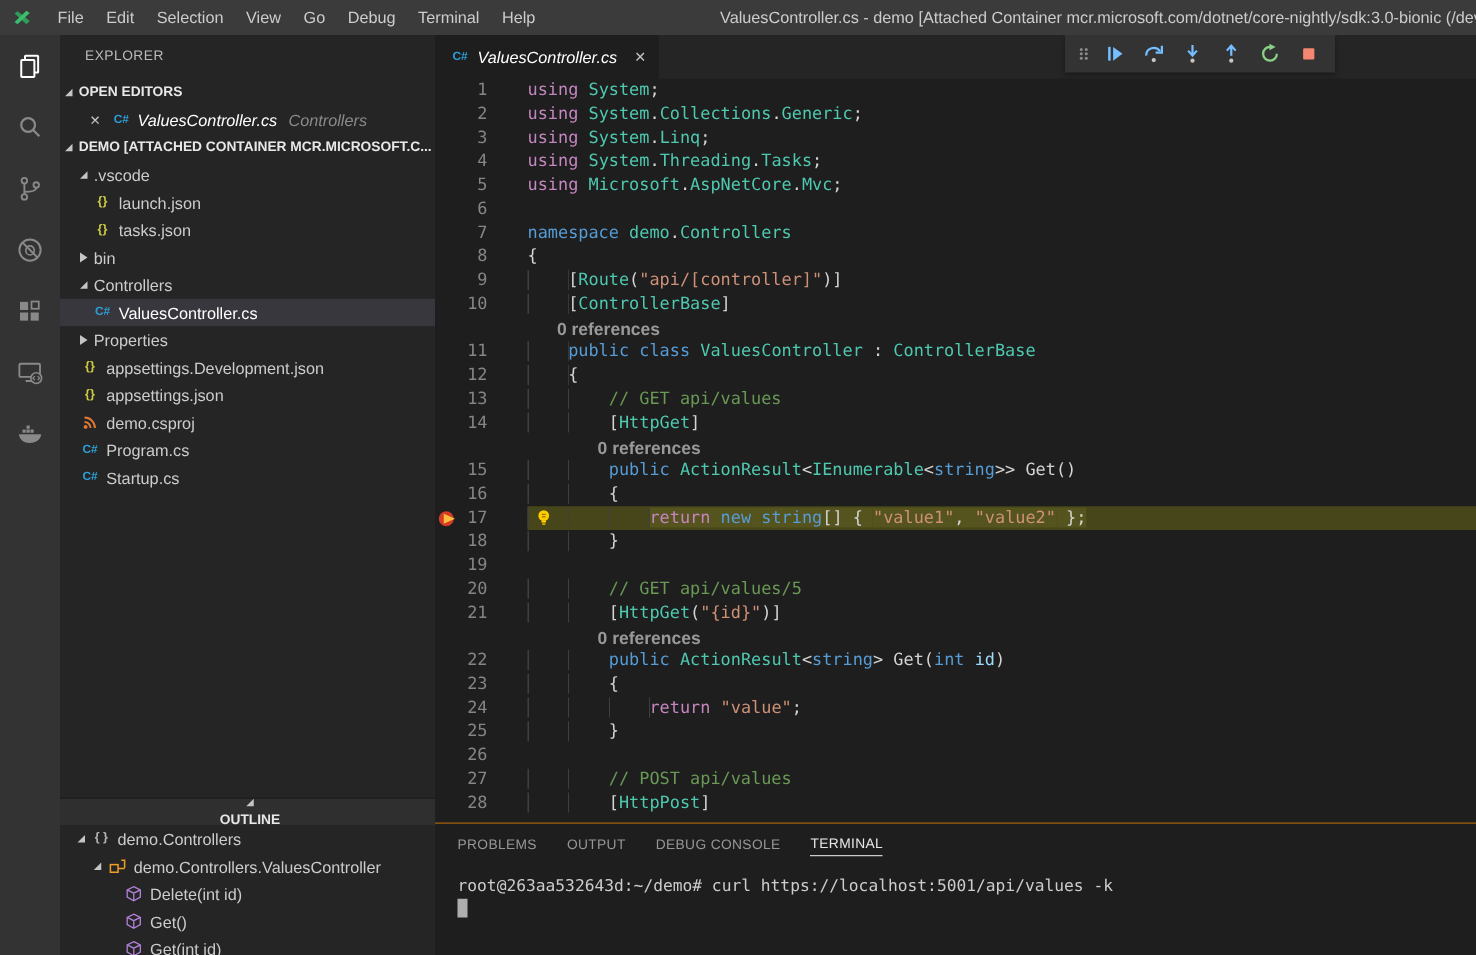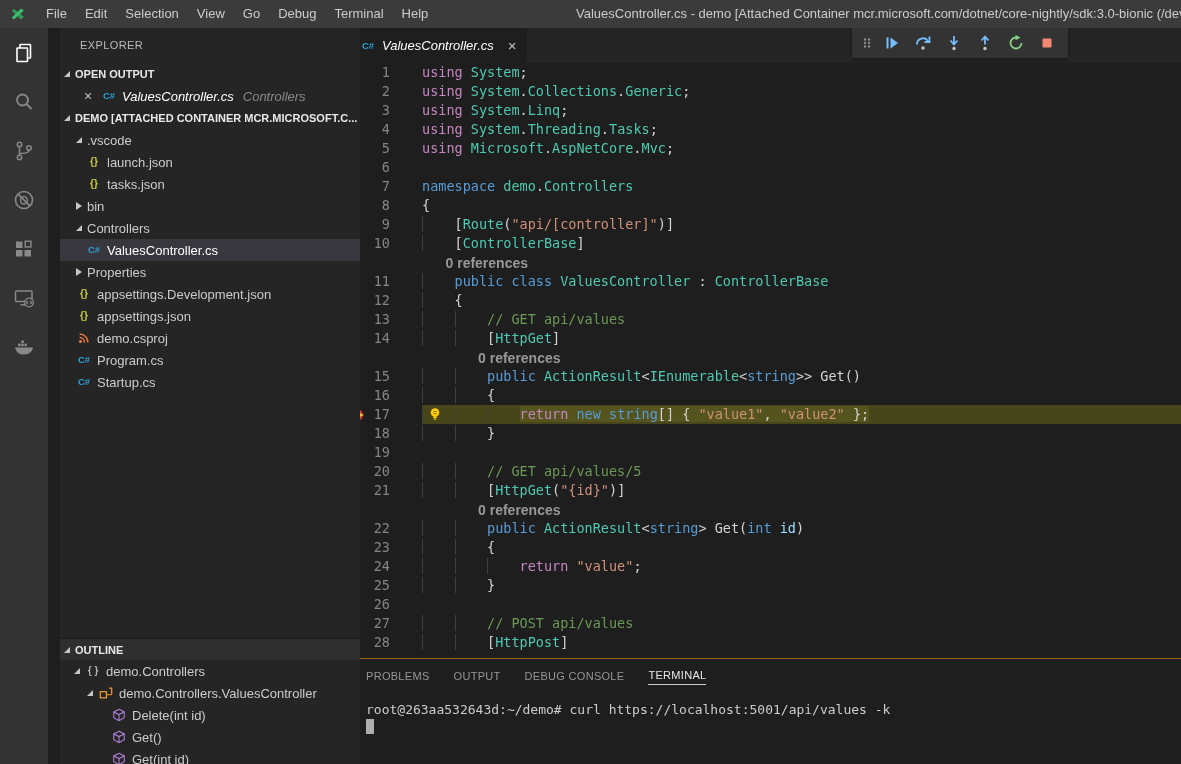--- a/index.html
+++ b/index.html
@@ -16,38 +16,38 @@
                   white-space:nowrap; overflow:hidden; color:#cccccc; }
 
   
   .activitybar { position:absolute; left:0; top:28px; bottom:0; width:48px; background:#333333; z-index:20; }
   .act { height:49px; display:flex; align-items:center; justify-content:center; cursor:pointer; }
   .act svg { stroke:#898989; fill:none; }
   .act .fillme { fill:#898989; stroke:none; }
   .act.active svg { stroke:#ffffff; }
 
   
-  .sidebar { position:absolute; left:60px; top:28px; bottom:0; width:300px; background:#252526;
+  .sidebar { position:absolute; left:48px; top:28px; bottom:0; width:300px; background:#252526;
              color:#cccccc; font-size:13px; overflow:hidden; z-index:10; }
   .sidebar-title { height:35px; line-height:35px; padding-left:20px; font-size:11px; color:#bbbbbb; letter-spacing:.4px; }
   .section-hdr { height:22px; display:flex; align-items:center; gap:5px; padding-left:4px;
                  font-size:11px; font-weight:bold; color:#e8e8e8; cursor:pointer; }
   .row { height:22px; display:flex; align-items:center; gap:5px; white-space:nowrap; cursor:pointer; }
   .row.selected { background:#37373d; color:#ffffff; }
   .arr-exp { width:0; height:0; border-bottom:6px solid #c5c5c5; border-left:6px solid transparent; flex:none; }
   .arr-col { width:0; height:0; border-left:6px solid #c5c5c5; border-top:4px solid transparent; border-bottom:4px solid transparent; flex:none; }
   .fic { flex:none; width:16px; text-align:center; font-weight:bold; font-size:10px; line-height:16px; }
   .fic.json { color:#cbcb41; }
   .fic.cs { color:#2d9fd8; font-size:9.5px; }
   .fic.ns { color:#b5b5b5; font-weight:bold; font-size:10px; }
   .oe-close { color:#c5c5c5; font-size:14px; width:16px; text-align:center; flex:none; }
   .oe-name { font-style:italic; color:#ffffff; }
   .oe-detail { font-style:italic; color:#8a8a8a; margin-left:4px; }
   .outline-block { position:absolute; left:0; right:0; top:610px; }
-  .outline-hdr { background:#2f2f30; border-top:1px solid #1b1b1c; }
+  .outline-hdr { background:#2f2f30; border-top:1px solid #1b1b1c;flex-direction:column; }
 
   
   .editor { position:absolute; left:348px; top:28px; right:0; height:630px; background:#1e1e1e; overflow:hidden; }
   .tabbar { height:35px; background:#252526; display:flex; }
   .tab { background:#1e1e1e; display:flex; align-items:center; gap:6px; padding:0 10px 0 12px;
          font-size:13px; color:#ffffff; cursor:pointer; }
   .tab-title { font-style:italic; }
   .tab-close { color:#c5c5c5; font-size:15px; margin-left:8px; }
 
   .debug-toolbar { position:absolute; left:504px; top:0; height:30px; background:#333333;
@@ -166,21 +166,21 @@
             <path d="M3 12.4 h18 c-0.6 4.2 -3.8 7 -9.3 7 c-4.7 0 -7.8 -2.6 -8.7 -7 z"></path>
           </g>
         </svg>
       </div>
     </div>
 
   <div class="sidebar">
     <div class="sidebar-title">EXPLORER</div>
     <div class="section-hdr">
       <span class="arr-exp"></span>
-      <span>OPEN OUTPUT</span>
+      <span>OPEN EDITORS</span>
     </div>
     <div class="row" style="padding-left:20px;">
       <span class="oe-close">×</span>
       <span class="fic cs">C#</span>
       <span class="oe-name">ValuesController.cs</span>
       <span class="oe-detail">Controllers</span>
     </div>
     <div class="section-hdr">
       <span class="arr-exp"></span>
       <span>DEMO [ATTACHED CONTAINER MCR.MICROSOFT.C...</span>

